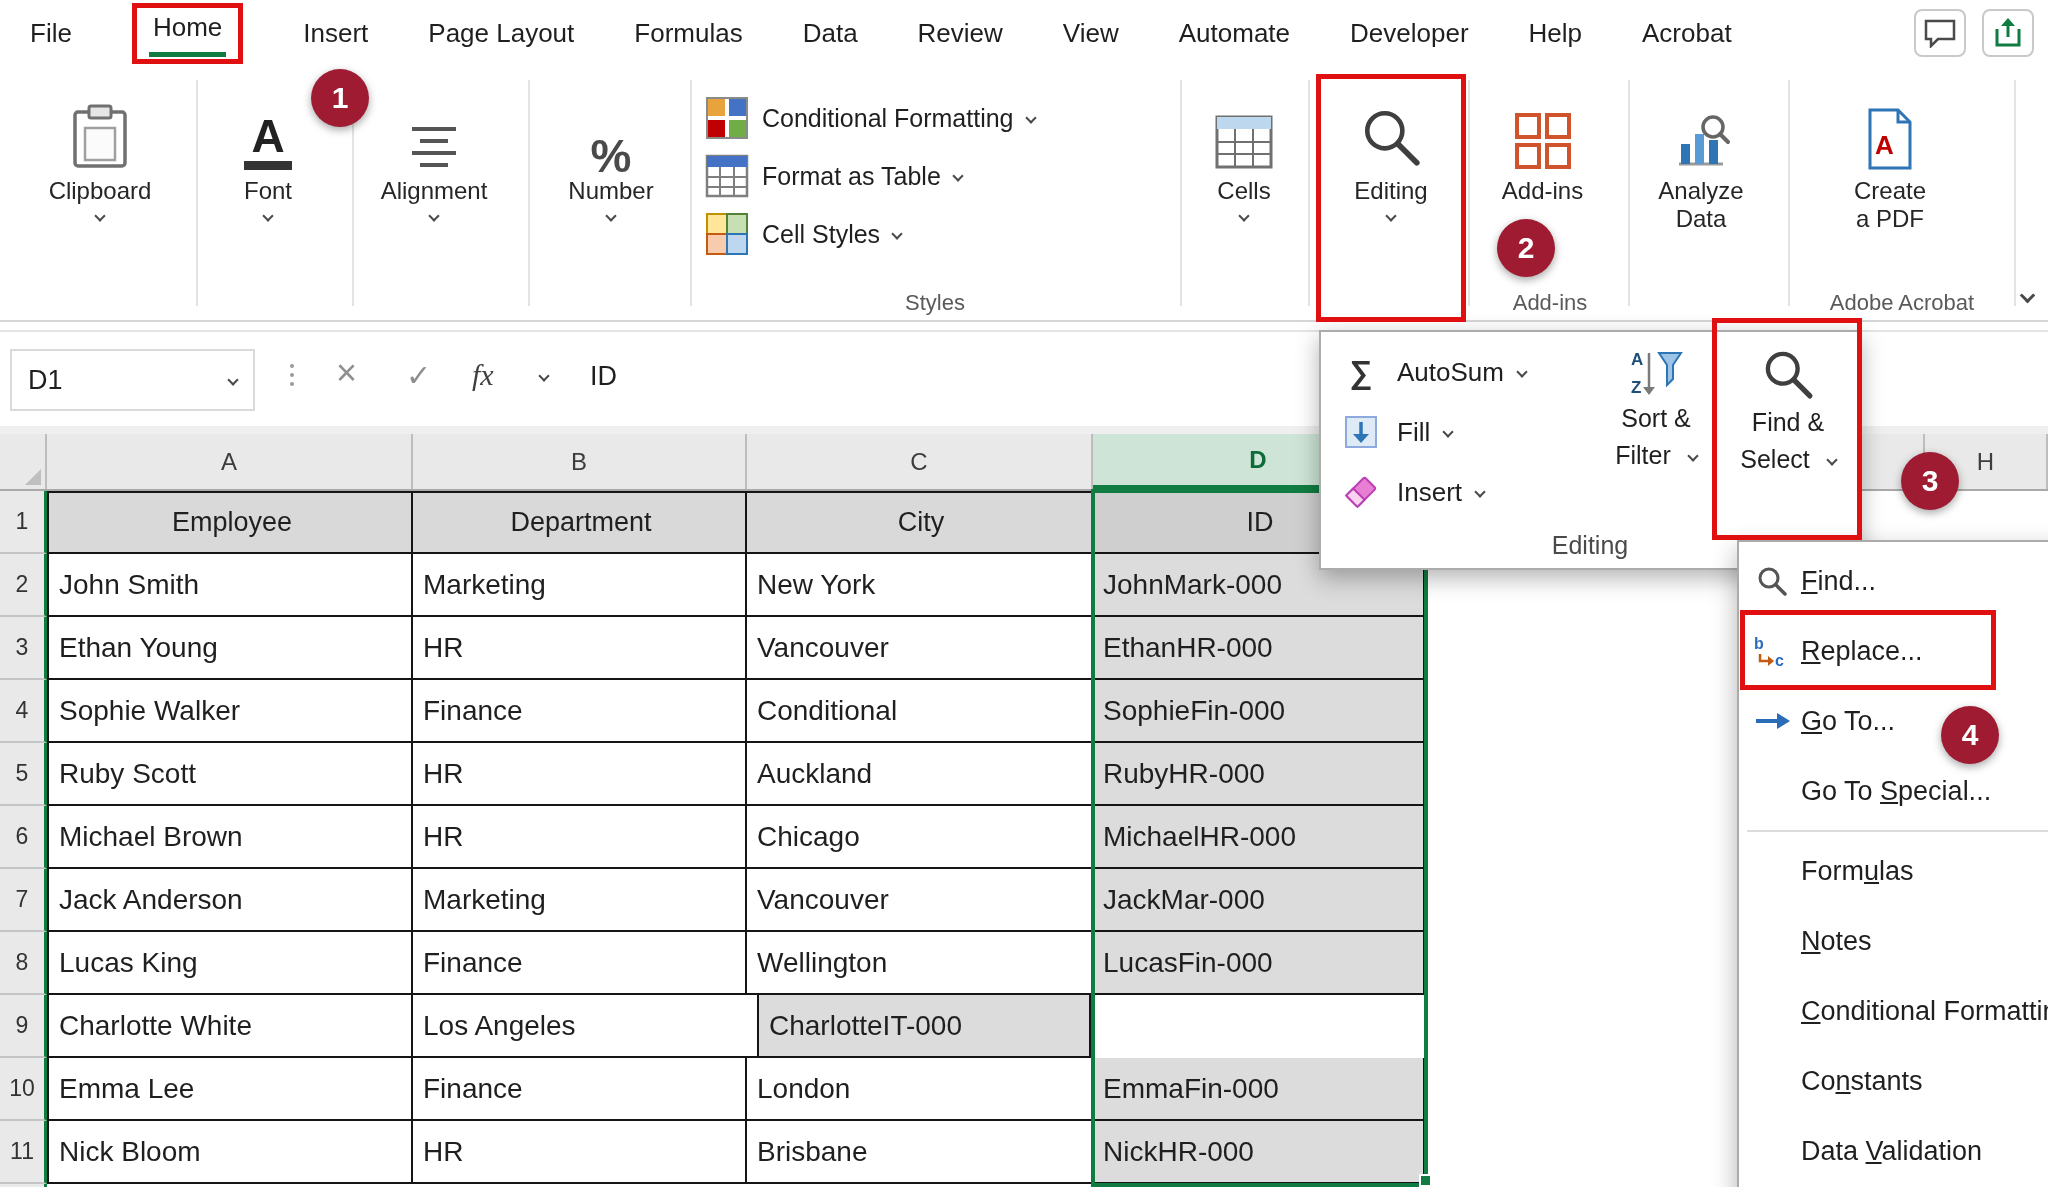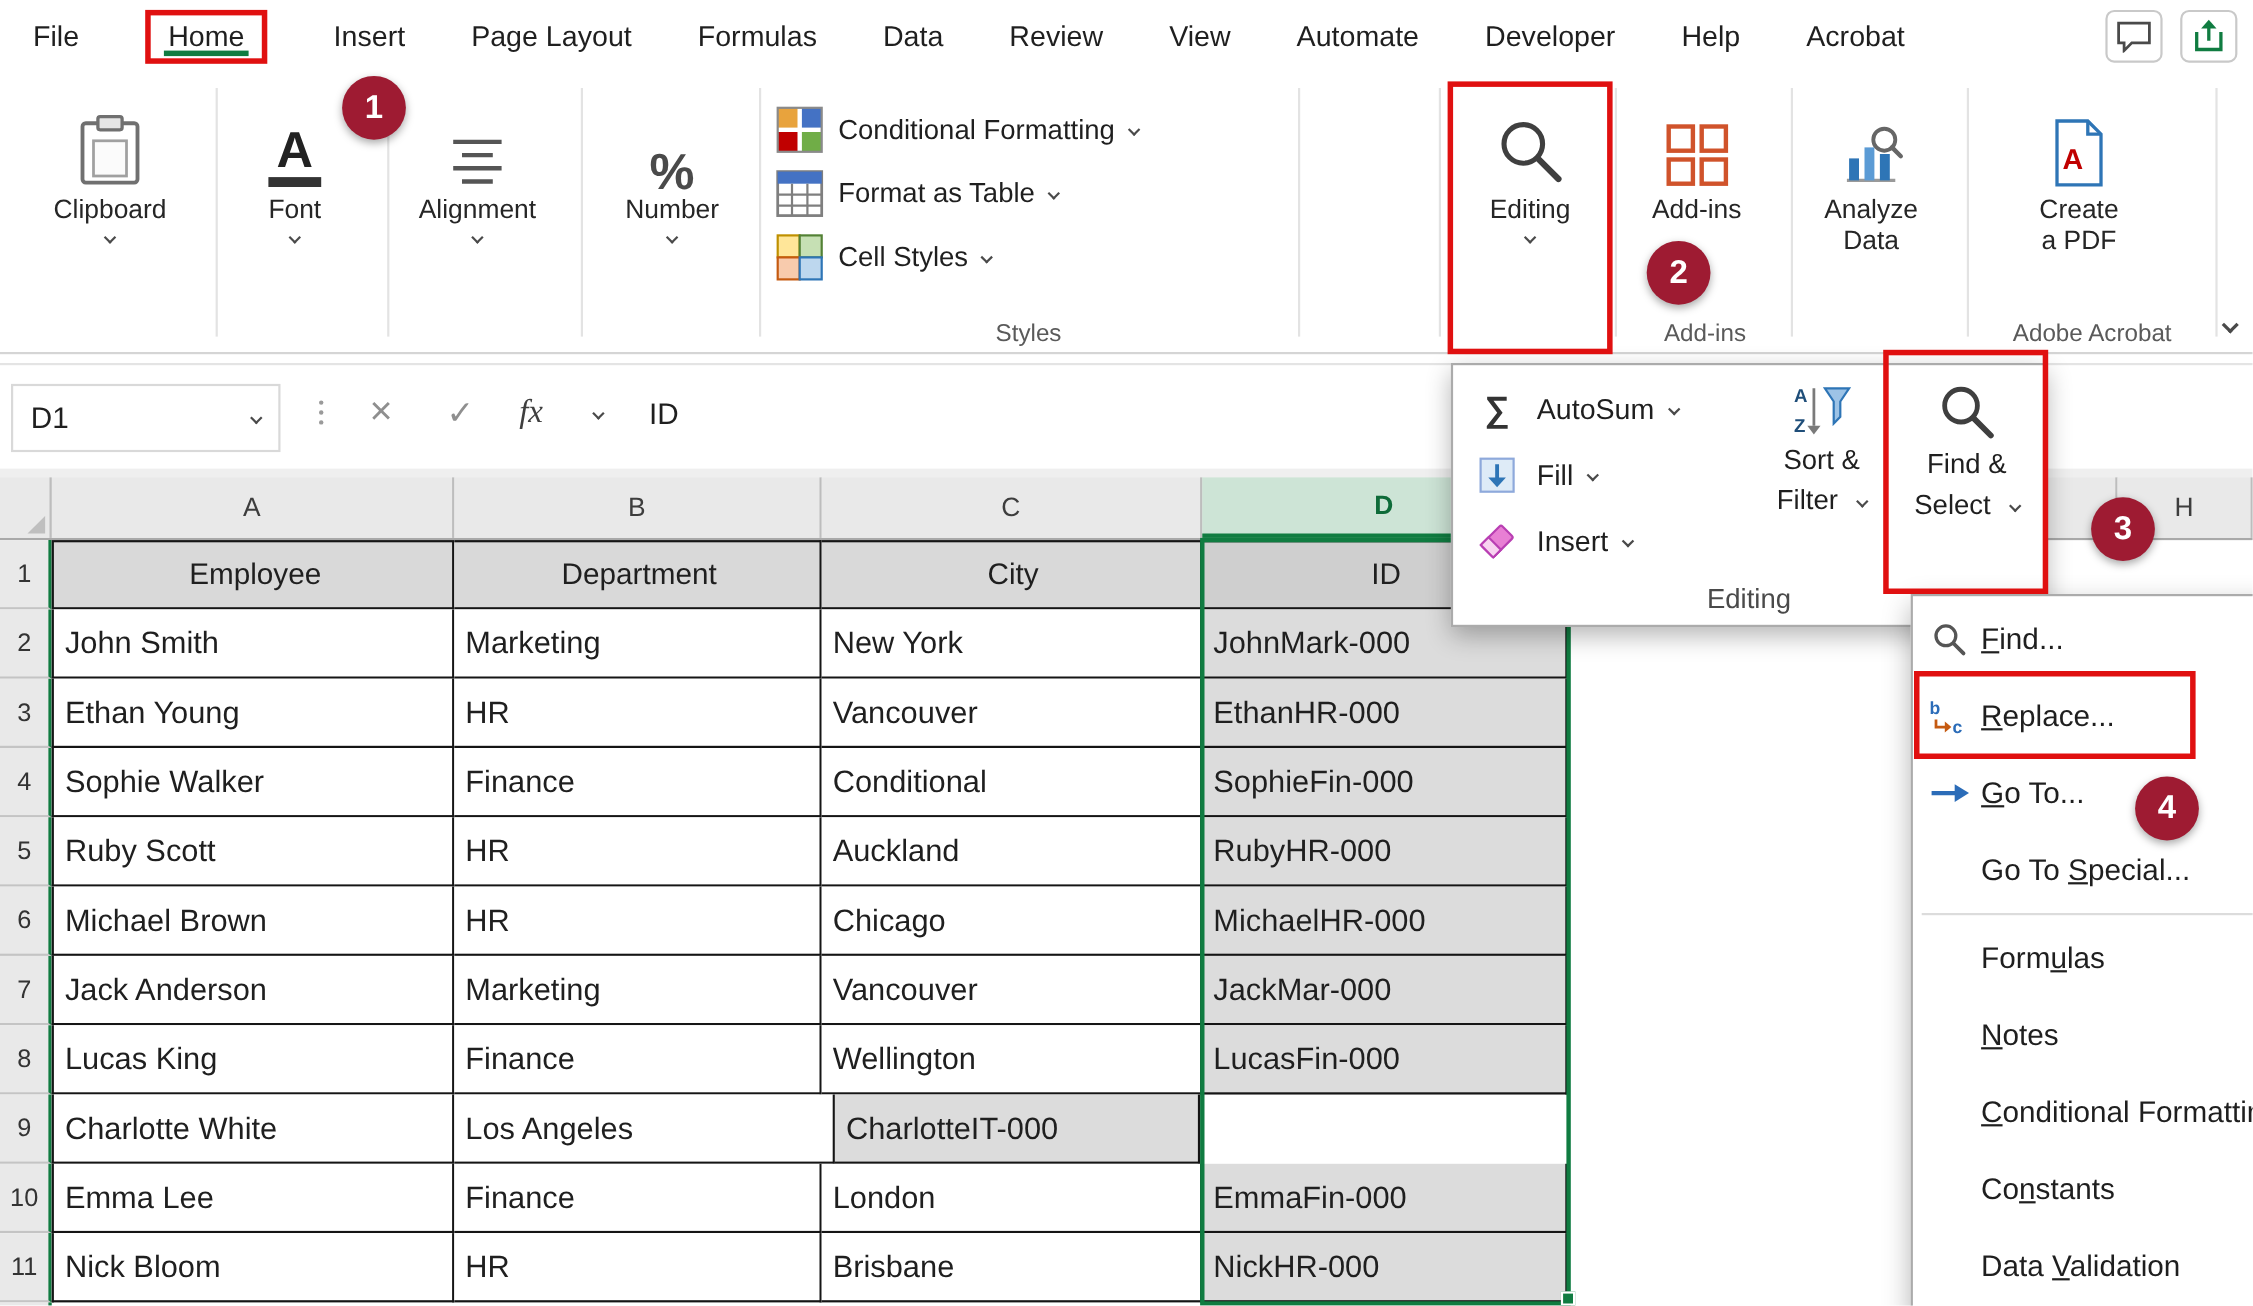--- a/index.html
+++ b/index.html
@@ -7,21 +7,21 @@
   #stage{position:relative;width:2048px;height:1187px;background:#fff;overflow:hidden;
          font-family:"Liberation Sans","DejaVu Sans",sans-serif;color:#1f1f1f;
          --red:#E01010;--maroon:#9E1B32;--green:#107C41}
   .chev{display:inline-block;width:11px;height:11px;border-right:3px solid #4a4a4a;border-bottom:3px solid #4a4a4a;transform:rotate(45deg)}
   .chev.sm{width:8px;height:8px;border-width:2.5px}
 
   
   #menubar{position:absolute;left:0;top:0;width:2048px;height:66px;display:flex;align-items:center;
            padding-left:30px;gap:60px;font-size:26px;background:#fff}
   .tab{white-space:nowrap}
-  #tab-home{border:5px solid var(--red);padding:4px 16px 4px;position:relative}
+  #tab-home{border:5px solid var(--red);padding:4px 16px 16px;position:relative}
   #tab-home .ul{position:absolute;left:12px;right:12px;bottom:2px;height:5px;background:var(--green)}
   .mb-icons{margin-left:auto;display:flex;gap:16px;margin-right:14px}
   .mb-btn{width:52px;height:48px;border:2px solid #c9c9c9;border-radius:8px;display:flex;align-items:center;justify-content:center;background:#fff}
 
   
   #ribbon{position:absolute;left:0;top:66px;width:2048px;height:256px;background:#fff;border-bottom:2px solid #D5D5D5}
   .rdiv{position:absolute;top:14px;height:226px;width:2px;background:#E3E3E3}
   .rbtn{position:absolute;top:10px;display:flex;flex-direction:column;align-items:center;gap:7px;font-size:24px;color:#262626;text-align:center;line-height:28px}
   .rbtn .ic{height:94px;display:flex;align-items:flex-end;justify-content:center}
   .glabel{position:absolute;top:224px;font-size:22px;color:#5a5a5a;text-align:center}
@@ -209,20 +209,34 @@
           <rect x="2" y="2" width="20" height="20" fill="#FFE699" stroke="#BF9000" stroke-width="2"></rect>
           <rect x="22" y="2" width="20" height="20" fill="#C6E0B4" stroke="#538135" stroke-width="2"></rect>
           <rect x="2" y="22" width="20" height="20" fill="#F8CBAD" stroke="#C55A11" stroke-width="2"></rect>
           <rect x="22" y="22" width="20" height="20" fill="#BDD7EE" stroke="#2E75B6" stroke-width="2"></rect>
         </svg>
       <span>Cell Styles</span>
       <i class="chev sm"></i>
     </div>
     <div class="glabel" style="left:690px;width:490px">Styles</div>
 
+    <div class="rbtn" style="left:1190px;width:108px">
+      <span class="ic">
+          <svg width="60" height="56" viewBox="0 0 60 56">
+            <rect x="3" y="3" width="54" height="50" fill="#fff" stroke="#707070" stroke-width="3"></rect>
+            <rect x="3" y="3" width="54" height="12" fill="#BDD7EE"></rect>
+            <line x1="3" y1="28" x2="57" y2="28" stroke="#707070" stroke-width="2"></line>
+            <line x1="3" y1="40" x2="57" y2="40" stroke="#707070" stroke-width="2"></line>
+            <line x1="21" y1="15" x2="21" y2="53" stroke="#707070" stroke-width="2"></line>
+            <line x1="39" y1="15" x2="39" y2="53" stroke="#707070" stroke-width="2"></line>
+          </svg>
+        </span>
+      <span>Cells</span>
+      <i class="chev sm"></i>
+    </div>
 
     <div class="rbtn" style="left:1322px;width:138px">
       <span class="ic">
           <svg width="66" height="66" viewBox="0 0 64 64">
             <circle cx="26" cy="26" r="17" fill="none" stroke="#3f3f3f" stroke-width="4.5"></circle>
             <line x1="39" y1="39" x2="57" y2="57" stroke="#3f3f3f" stroke-width="5.5" stroke-linecap="round"></line>
           </svg>
         </span>
       <span>Editing</span>
       <i class="chev sm"></i>

